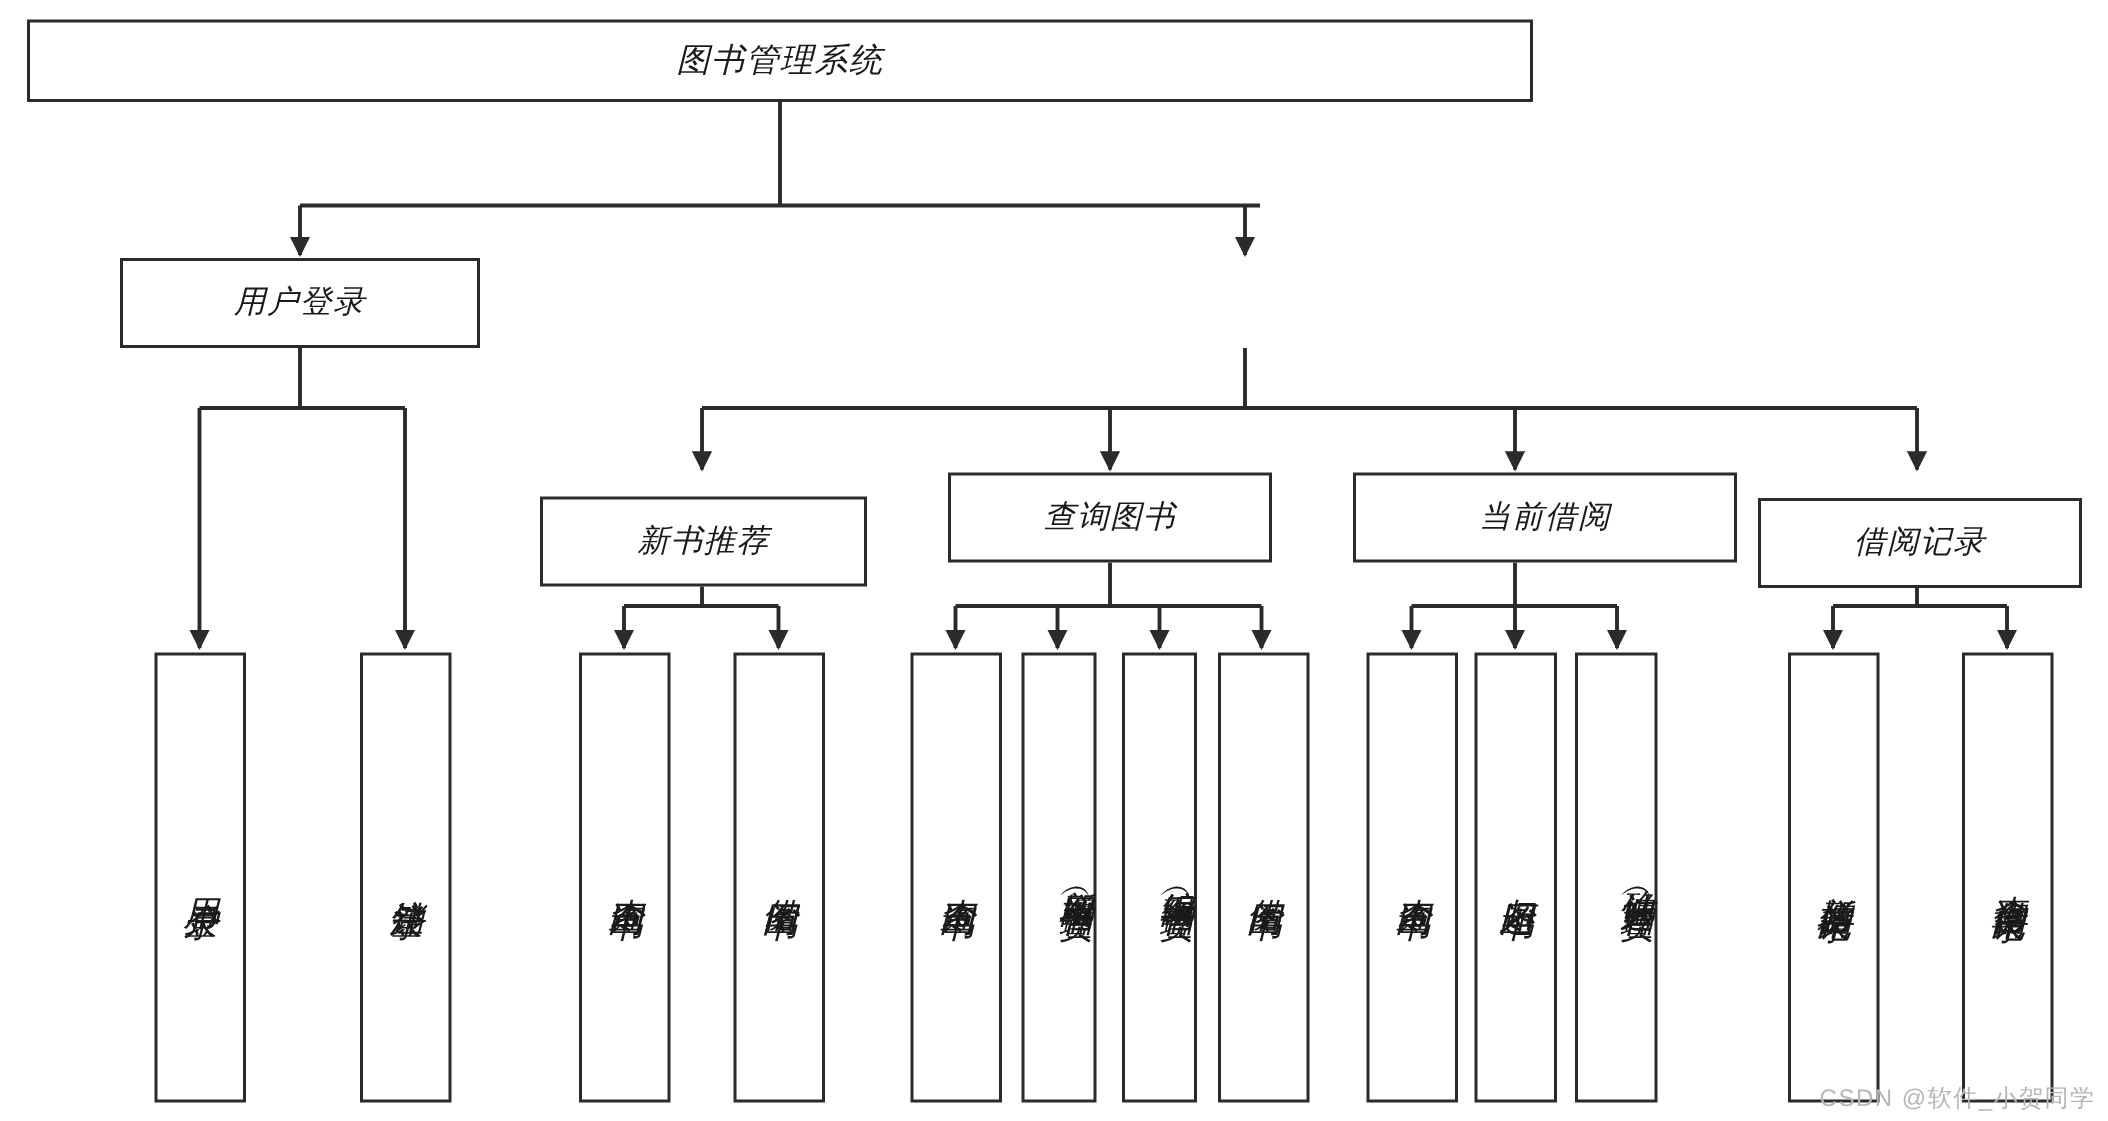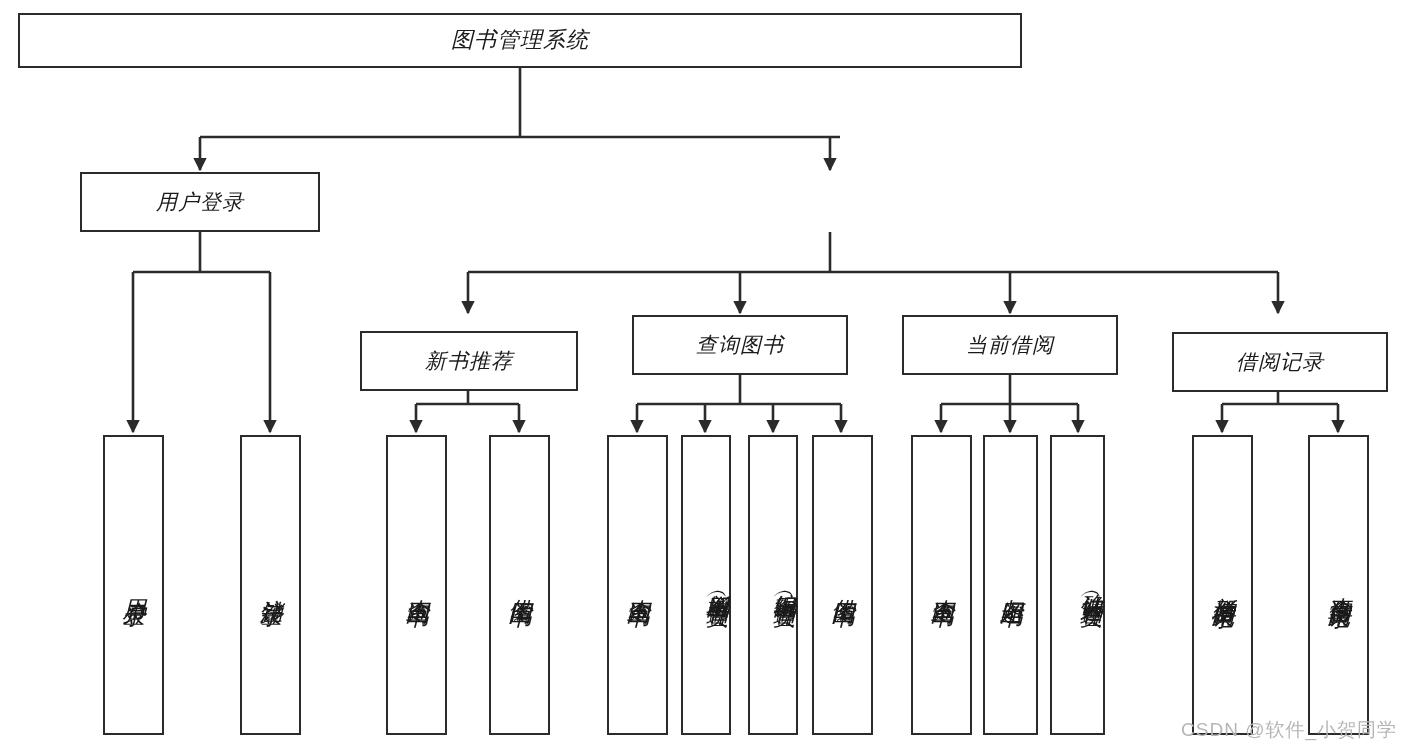--- a/index.html
+++ b/index.html
@@ -54,21 +54,21 @@
     padding-bottom: 6px;
   }
   .node.leaf.align-top {
     align-items: flex-start;
     justify-content: center;
   }
   #watermark {
     position: absolute;
     right: 8px;
     bottom: 4px;
-    font-size: 19px;
+    font-size: 16px;
     color: #b6b6b6;
     letter-spacing: 1px;
     white-space: nowrap;
   }
 </style>
 </head>
 <body>
 
 <div id="canvas">
 
@@ -123,21 +123,21 @@
       <path d="M 1338 404 L 1338 432" marker-end="url(#arrow)"></path>
     </g>
   </svg>
 
   <div class="node root horiz" style="left:18px; top:13px; width:1004px; height:55px;">图书管理系统</div>
 
   <div class="node horiz" style="left:80px; top:172px; width:240px; height:60px;">用户登录</div>
 
   <div class="node horiz" style="left:360px; top:315px; width:218px; height:60px;margin-top:16px;">新书推荐</div>
   <div class="node horiz" style="left:632px; top:315px; width:216px; height:60px;">查询图书</div>
-  <div class="node horiz" style="left:902px; top:315px; width:216px; height:60px;">当前借阅</div>
+  <div class="node horiz" style="left:902px; top:315px; width:256px; height:60px;">当前借阅</div>
   <div class="node horiz" style="left:1172px; top:315px; width:216px; height:60px;margin-top:17px;">借阅记录</div>
 
   <div class="node leaf" style="left:103px; top:435px; width:61px; height:300px;">用户登录</div>
   <div class="node leaf" style="left:240px; top:435px; width:61px; height:300px;">注销登录</div>
 
   <div class="node leaf" style="left:386px; top:435px; width:61px; height:300px;">查询图书</div>
   <div class="node leaf" style="left:489px; top:435px; width:61px; height:300px;">借阅图书</div>
 
   <div class="node leaf" style="left:607px; top:435px; width:61px; height:300px;">查询图书</div>
   <div class="node leaf align-top" style="left:681px; top:435px; width:50px; height:300px; font-size:22px;">新增图书（管理员）</div>

